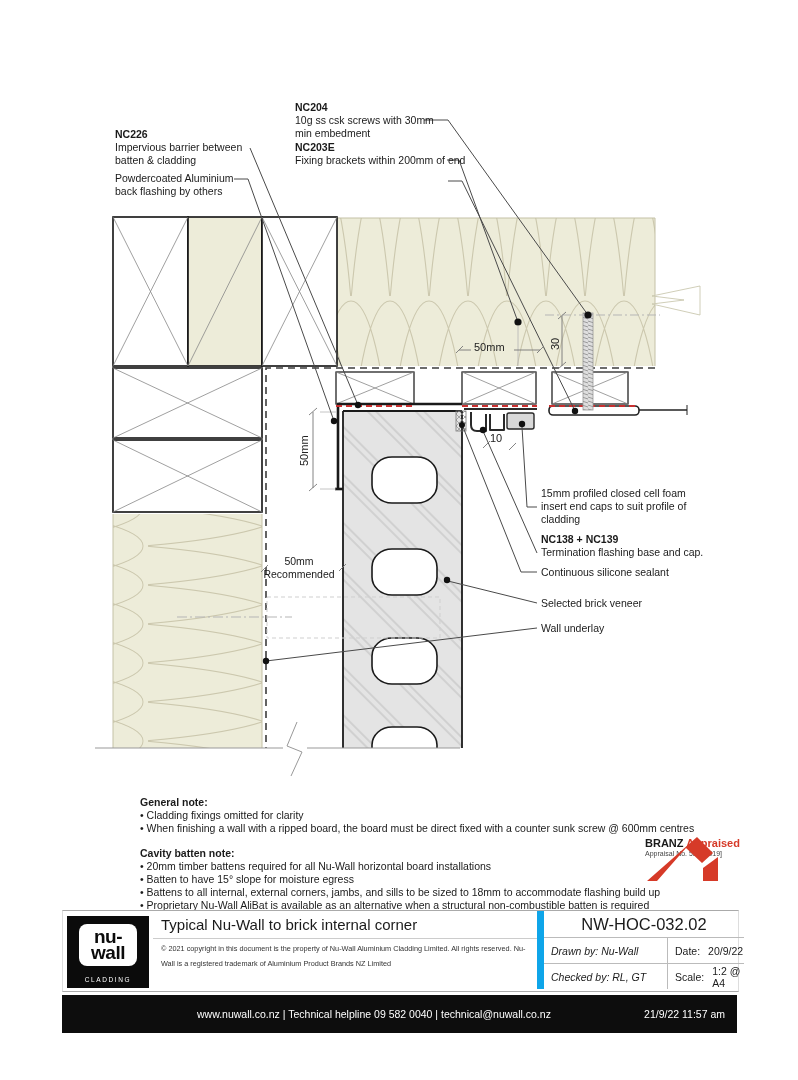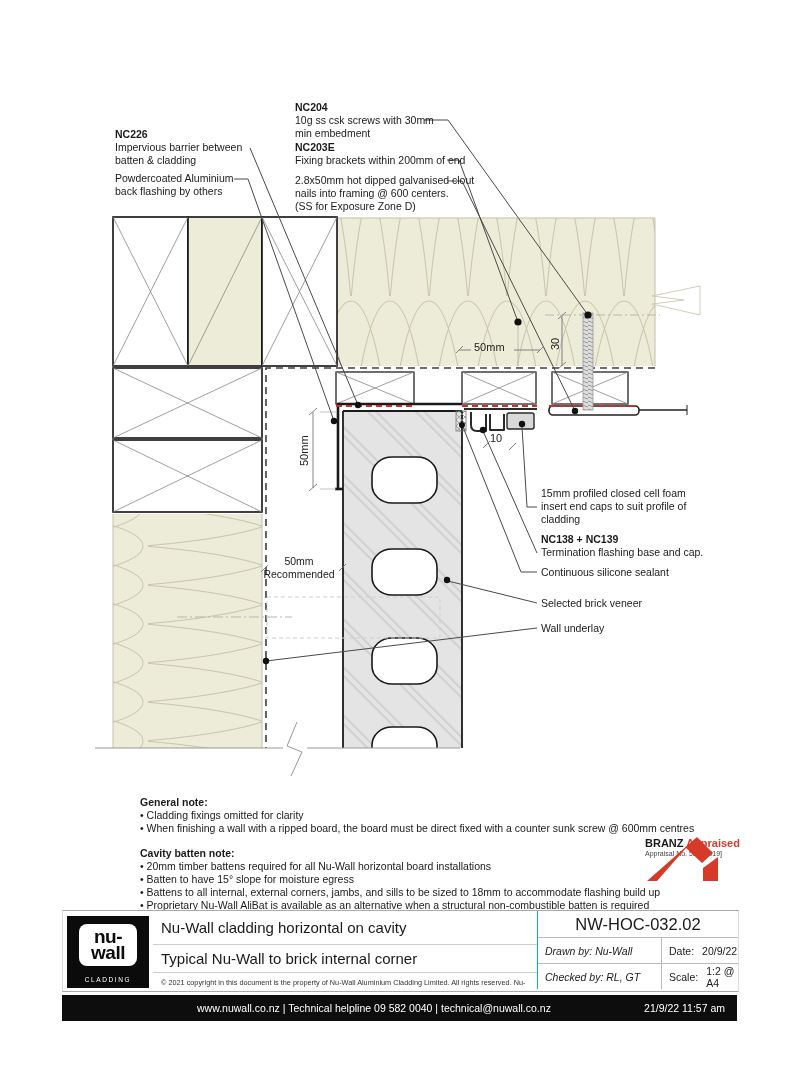--- a/index.html
+++ b/index.html
@@ -24,27 +24,27 @@
   .logo{position:absolute;left:4px;top:5px;width:82px;height:72px;background:#0b0b0b;}
   .logo-box{position:absolute;left:12px;top:8px;width:58px;height:42px;background:#fff;border-radius:8px;
             display:flex;flex-direction:column;align-items:center;justify-content:center;
             font-weight:bold;font-size:19px;line-height:16px;letter-spacing:-0.5px;color:#0b0b0b;}
   .logo-sub{position:absolute;left:0;right:0;bottom:5px;text-align:center;color:#fff;
             font-size:6.5px;letter-spacing:1.6px;}
   .tb-main{position:absolute;left:90px;top:0;width:384px;height:78px;}
   .tb-title{height:33px;display:flex;align-items:center;font-size:15px;border-bottom:1px solid #ccc;padding-left:8px;}
   .tb-sub{height:27px;display:flex;align-items:center;font-size:15px;border-bottom:1px solid #ccc;padding-left:8px;}
   .tb-copy{font-size:7.3px;line-height:15px;color:#333;padding:2px 0 0 8px;width:368px;white-space:normal;}
-  .tb-right{position:absolute;left:474px;top:0;width:200px;height:78px;border-left:1px solid #0ea5e9;}
+  .tb-right{position:absolute;left:474px;top:0;width:200px;height:78px;border-left:7px solid #0ea5e9;}
   .tb-num{height:26px;display:flex;align-items:center;justify-content:center;font-size:16.5px;border-bottom:1px solid #bbb;}
   .tb-row{height:25px;display:flex;border-bottom:1px solid #bbb;font-size:10.5px;}
   .tb-row:last-child{border-bottom:none;}
   .tb-cell-l{width:116px;display:flex;align-items:center;padding-left:7px;border-right:1px solid #bbb;font-style:italic;}
   .tb-cell-r{flex:1;display:flex;align-items:center;padding-left:7px;gap:8px;}
-  .footer-bar{position:absolute;left:62px;top:995px;width:675px;height:26px;background:#0d0d0d;
+  .footer-bar{position:absolute;left:62px;top:995px;width:675px;height:38px;background:#0d0d0d;
               color:#fff;font-size:10.5px;display:flex;align-items:center;}
   .footer-contact{margin-left:135px;}
   .footer-time{margin-left:auto;margin-right:12px;}
 </style>
 </head>
 <body>
 
 <div class="page">
 
   <svg width="798" height="790" viewBox="0 0 798 790">
@@ -244,25 +244,20 @@
   </div>
   <div class="ann" style="left:295px;top:101px;">
     <div class="ref">NC204</div>
     <div>10g ss csk screws with 30mm</div>
     <div>min embedment</div>
   </div>
   <div class="ann" style="left:295px;top:141px;">
     <div class="ref">NC203E</div>
     <div>Fixing brackets within 200mm of end</div>
   </div>
-  <div class="ann" style="left:295px;top:174px;">
-    <div>2.8x50mm hot dipped galvanised clout</div>
-    <div>nails into framing @ 600 centers.</div>
-    <div>(SS for Exposure Zone D)</div>
-  </div>
   <div class="ann" style="left:541px;top:487px;">
     <div>15mm profiled closed cell foam</div>
     <div>insert end caps to suit profile of</div>
     <div>cladding</div>
   </div>
   <div class="ann" style="left:541px;top:533px;">
     <div class="ref">NC138 + NC139</div>
     <div>Termination flashing base and cap.</div>
   </div>
   <div class="ann" style="left:541px;top:566px;">
@@ -305,21 +300,20 @@
 
   <div class="tb">
     <div class="logo">
       <div class="logo-box">
         <div>nu-</div>
         <div>wall</div>
       </div>
       <div class="logo-sub">CLADDING</div>
     </div>
     <div class="tb-main">
-      <div class="tb-title">Nu-Wall cladding horizontal on cavity</div>
       <div class="tb-sub">Typical Nu-Wall to brick internal corner</div>
       <div class="tb-copy">© 2021 copyright in this document is the property of Nu-Wall Aluminium Cladding Limited. All rights reserved. Nu-Wall is a registered trademark of Aluminium Product Brands NZ Limited</div>
     </div>
     <div class="tb-right">
       <div class="tb-num">NW-HOC-032.02</div>
       <div class="tb-row">
         <div class="tb-cell-l">Drawn by: Nu-Wall</div>
         <div class="tb-cell-r">
           <span>Date:</span>
           <span>20/9/22</span>

